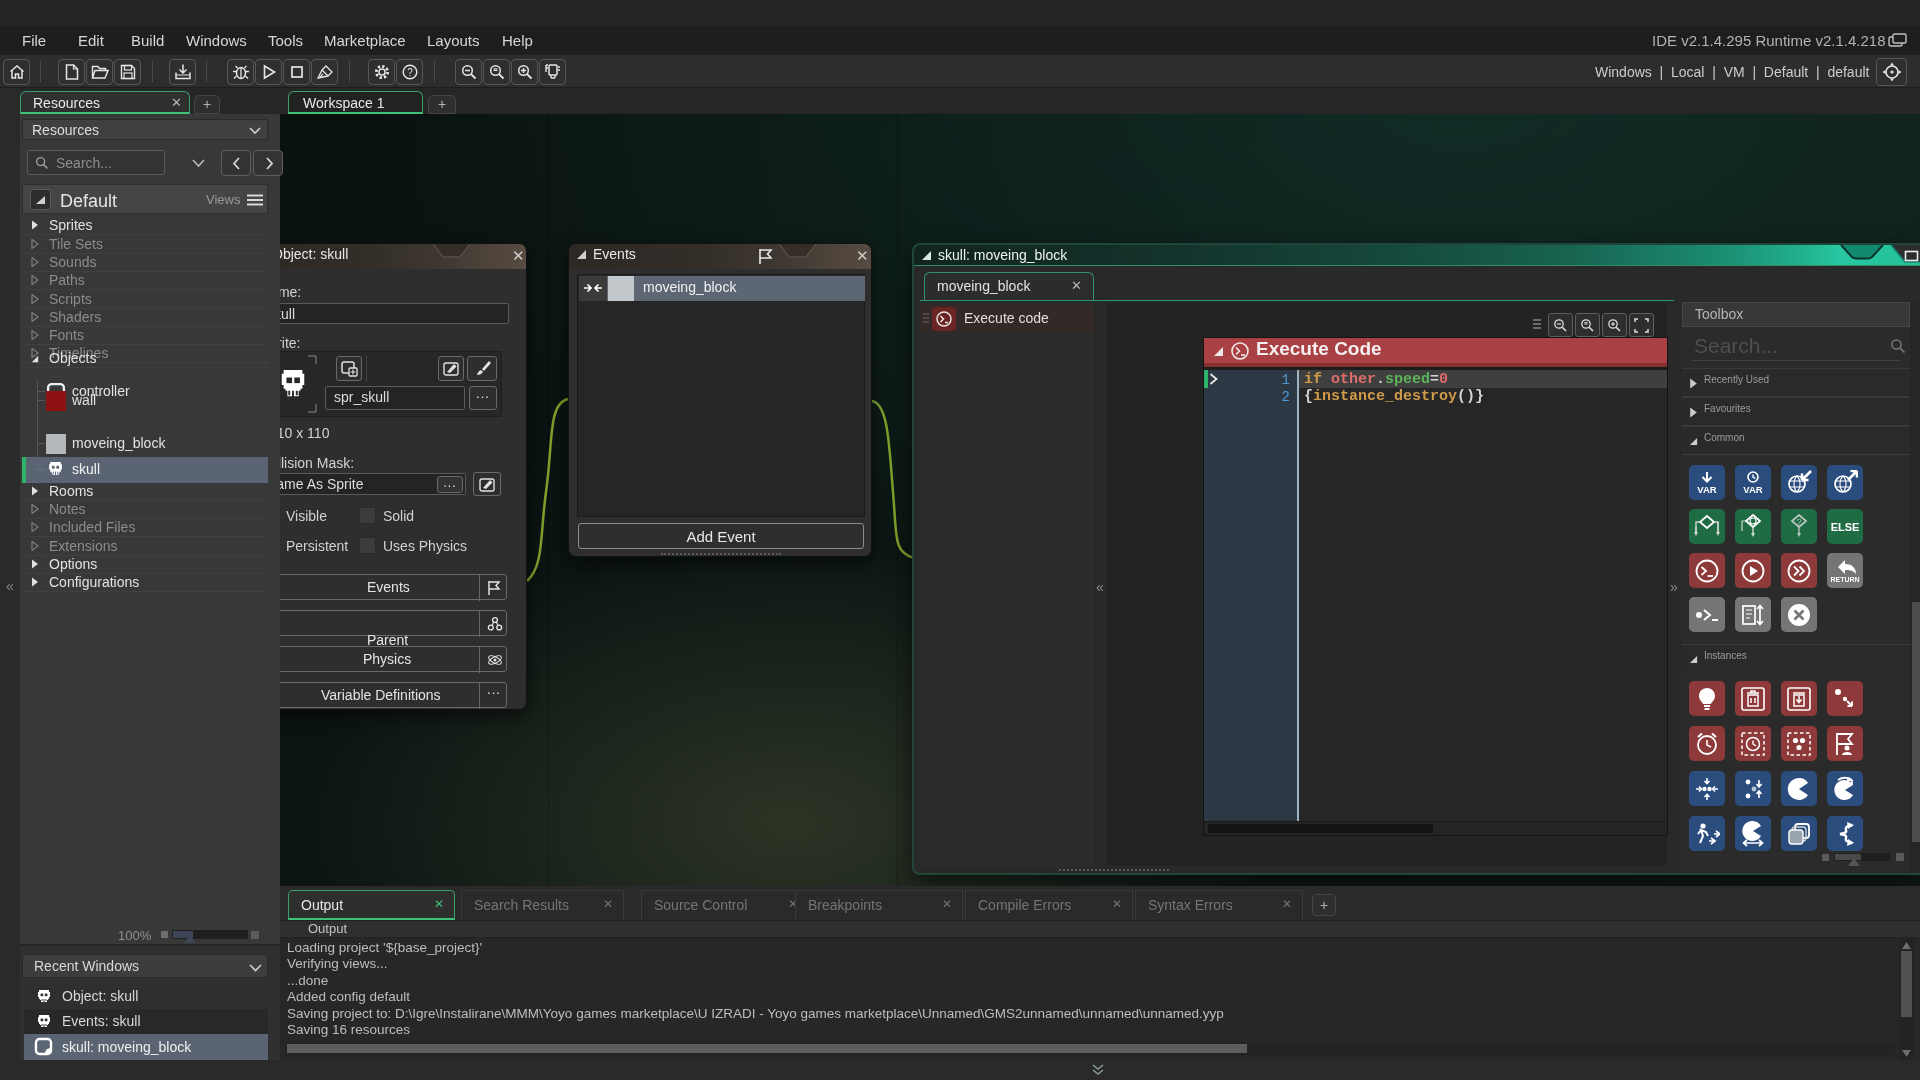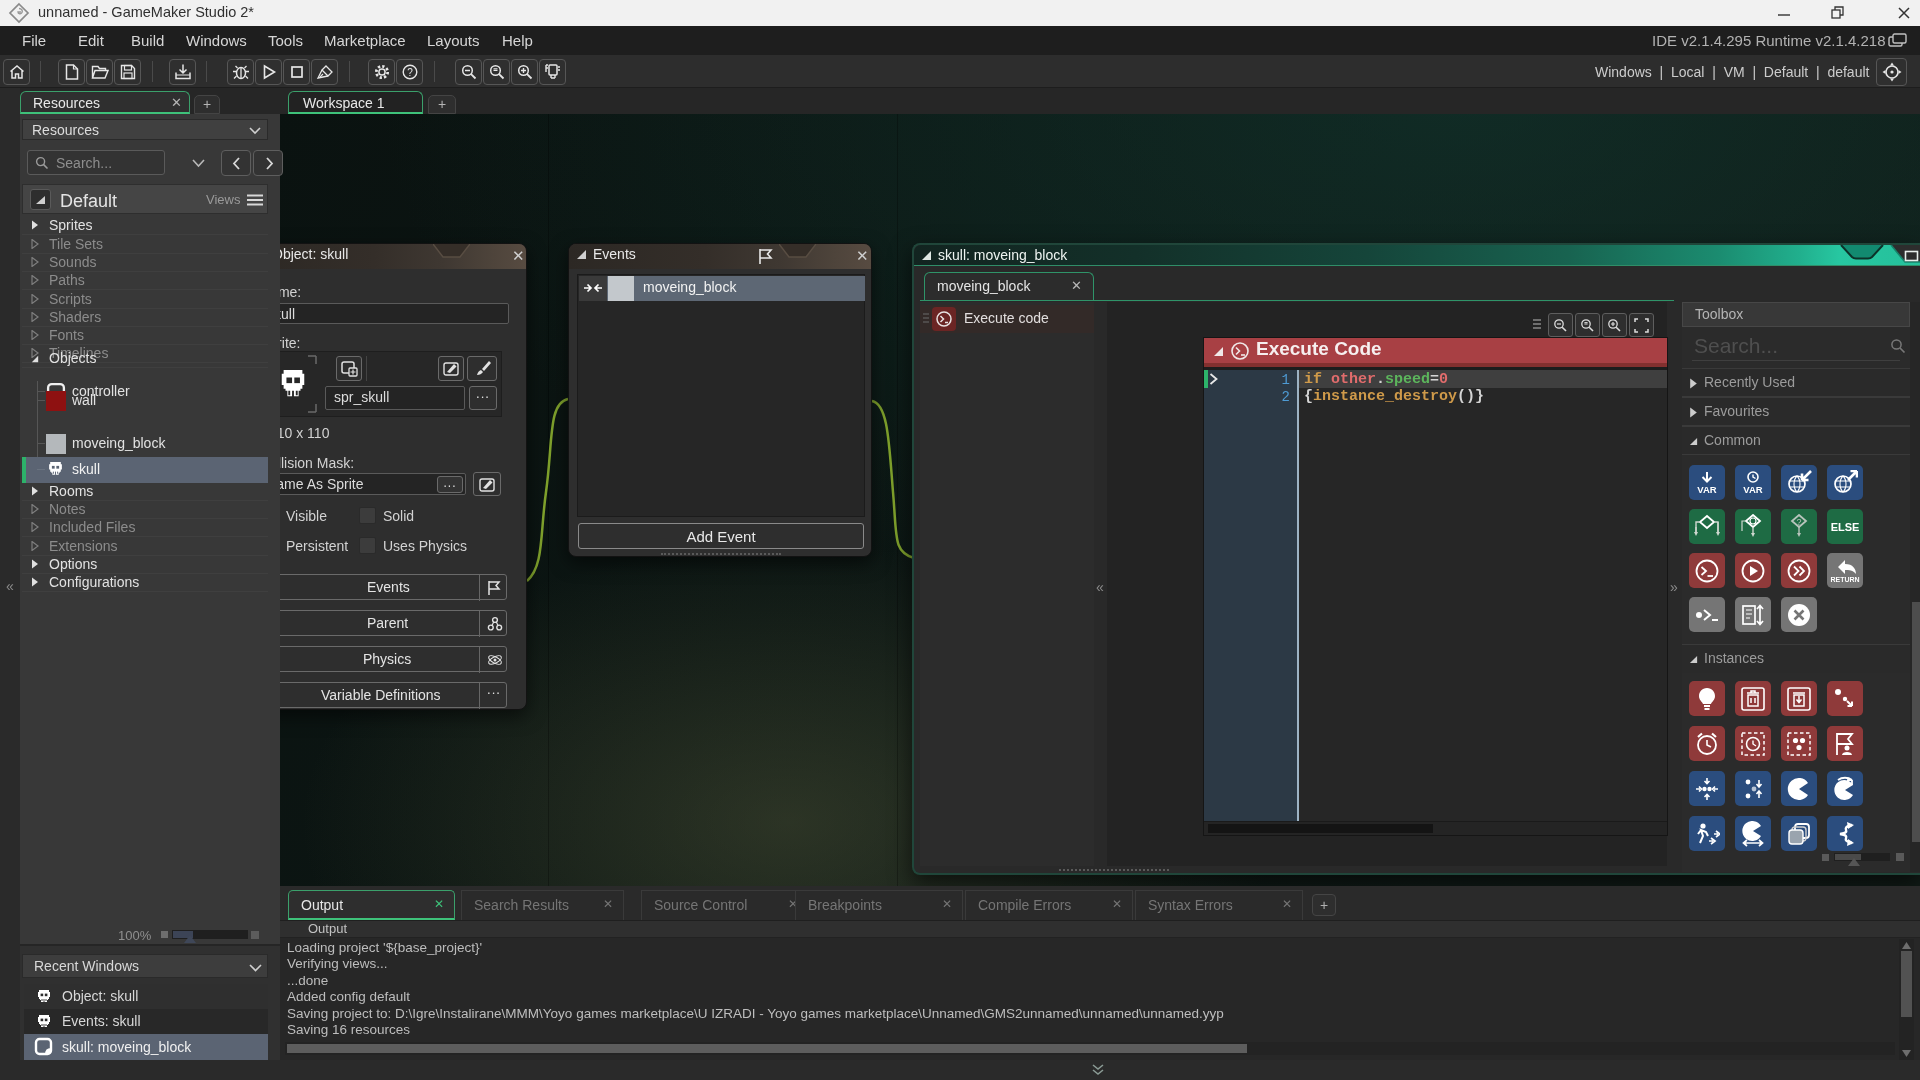--- a/index.html
+++ b/index.html
@@ -64,21 +64,21 @@
   .obtn { position:absolute; background:#2e2e2e; border:1px solid #6a6a6a; border-radius:3px; }
   .ochk { position:absolute; width:17px; height:17px; background:#3c3c3c; border:1px solid #2a2a2a; border-radius:2px; }
   .owide { position:absolute; left:8px; width:249px; height:26px; background:#2e2e2e; border:1px solid #6a6a6a; border-radius:3px; font-size:14px; color:#e4e4e4; }
 
   .zbtn { position:absolute; top:11px; width:25px; height:24px; background:#2e2e2e; border:1px solid #5e5e5e; border-radius:3px; }
   .zbtn svg { position:absolute; left:4px; top:4px; }
   .gnum { position:absolute; left:72px; width:14px; text-align:right; font-family:"Liberation Mono",monospace; font-size:14px; color:#4e9bd4; }
   .code { position:absolute; font-family:"Liberation Mono",monospace; font-size:15px; font-weight:bold; white-space:pre; }
   .code i { font-style:normal; }
   .tbxrow { position:absolute; left:0px; width:228px; height:29px; border-bottom:1px solid #3a3a3a; border-top:1px solid #3a3a3a; background:#2a2a2a; }
-  .tbxrow span { position:absolute; left:22px; top:5px; font-size:14px; color:#9c9c9c; }
+  .tbxrow span { position:absolute; left:22px; top:5px; font-size:10px; color:#9c9c9c; }
   .tbar { position:absolute; left:7px; top:9px; width:9px; height:11px; }
   .tbi { position:absolute; width:36px; height:35px; border-radius:5px; }
   .tbi svg { position:absolute; left:50%; top:50%; transform:translate(-50%,-50%); }
   .bgB { background:#2b4d7e; } .bgG { background:#1e6b44; } .bgR { background:#8f3a3a; } .bgY { background:#757575; }
 
   .otab { top:4px; height:30px; background:#2a2a2a; border:1px solid #3a3a3a; border-bottom:none; }
   .otxt { position:absolute; left:12px; top:6px; font-size:14px; color:#757575; }
   .ox { position:absolute; right:10px; top:6px; font-size:12px; color:#757575; }
 </style>
 </head>
@@ -162,21 +162,21 @@
     <span class="abs olab" style="left:133px;top:294px">Uses Physics</span>
     <div class="owide" style="top:330px">
         <span class="abs" style="left:108px;top:4px">Events</span>
       <div class="abs" style="left:220px;top:0;width:29px;height:26px;border-left:1px solid #666">
         <svg class="abs" style="left:7px;top:5px" width="16" height="16" viewBox="0 0 16 16">
             <path d="M2 1 V15 M2 2 H12 L9 5.5 L12 9 H2" fill="none" stroke="#e2e2e2" stroke-width="1.5"></path>
           </svg>
       </div>
     </div>
     <div class="owide" style="top:366px">
-        <span class="abs" style="left:108px;top:4px">Parent</span>
+        <span class="abs" style="left:108px;top:21px">Parent</span>
       <div class="abs" style="left:220px;top:0;width:29px;height:26px;border-left:1px solid #666">
         <svg class="abs" style="left:7px;top:5px" width="16" height="16" viewBox="0 0 16 16">
             <circle cx="8" cy="4" r="2.4" fill="none" stroke="#e2e2e2" stroke-width="1.4"></circle>
             <circle cx="3.8" cy="11.5" r="2.4" fill="none" stroke="#e2e2e2" stroke-width="1.4"></circle>
             <circle cx="12.2" cy="11.5" r="2.4" fill="none" stroke="#e2e2e2" stroke-width="1.4"></circle>
             <path d="M6.8 5.8 L5 9.5 M9.2 5.8 L11 9.5" stroke="#e2e2e2" stroke-width="1.2"></path>
           </svg>
       </div>
     </div>
     <div class="owide" style="top:402px">
@@ -215,37 +215,20 @@
             </svg>
         </div>
         <div class="abs" style="left:29px;top:0;width:26px;height:25px;background:#c3c8cc"></div>
         <span class="abs" style="left:64px;top:3px;font-size:14px;color:#f2f2f2">moveing_block</span>
       </div>
     </div>
     <div class="abs" style="left:9px;top:279px;width:286px;height:26px;background:#2e2e2e;border:1px solid #8a8a8a;border-radius:3px;text-align:center">
       <span style="position:relative;top:4px;font-size:15px;color:#e8e8e8">Add Event</span>
     </div>
     <div class="abs" style="left:92px;top:309px;width:120px;height:3px;border-top:2px dotted #5a5a5a"></div>
-  </div>
-  <div class="titlebar">
-    <svg class="abs" style="left:8px;top:2px" width="22" height="22" viewBox="0 0 22 22">
-      <path d="M11 2 L20 11 L11 20 L2 11 Z" fill="none" stroke="#8a8a8a" stroke-width="1.7"></path>
-      <path d="M11 6.5 C13.5 6.5 15 8.5 14 10.5 C13 12.5 10 12 10 10 L13 10" fill="none" stroke="#9a9a9a" stroke-width="1.4"></path>
-    </svg>
-    <span class="ttl">unnamed - GameMaker Studio 2*</span>
-    <svg class="abs" style="left:1776px;top:6px" width="16" height="14" viewBox="0 0 16 14">
-        <path d="M2 9 H14" stroke="#333" stroke-width="1.4"></path>
-      </svg>
-    <svg class="abs" style="left:1830px;top:5px" width="17" height="16" viewBox="0 0 17 16">
-        <rect x="2" y="5" width="8" height="8" fill="none" stroke="#333" stroke-width="1.3"></rect>
-        <path d="M5 5 V2 H13 V10 H10" fill="none" stroke="#333" stroke-width="1.3"></path>
-      </svg>
-    <svg class="abs" style="left:1896px;top:5px" width="16" height="16" viewBox="0 0 16 16">
-        <path d="M3 3 L13 13 M13 3 L3 13" stroke="#333" stroke-width="1.5"></path>
-      </svg>
   </div>
   <div class="menubar">
     <span style="left:22px">File</span>
     <span style="left:78px">Edit</span>
     <span style="left:131px">Build</span>
     <span style="left:186px">Windows</span>
     <span style="left:268px">Tools</span>
     <span style="left:324px">Marketplace</span>
     <span style="left:427px">Layouts</span>
     <span style="left:502px">Help</span>

